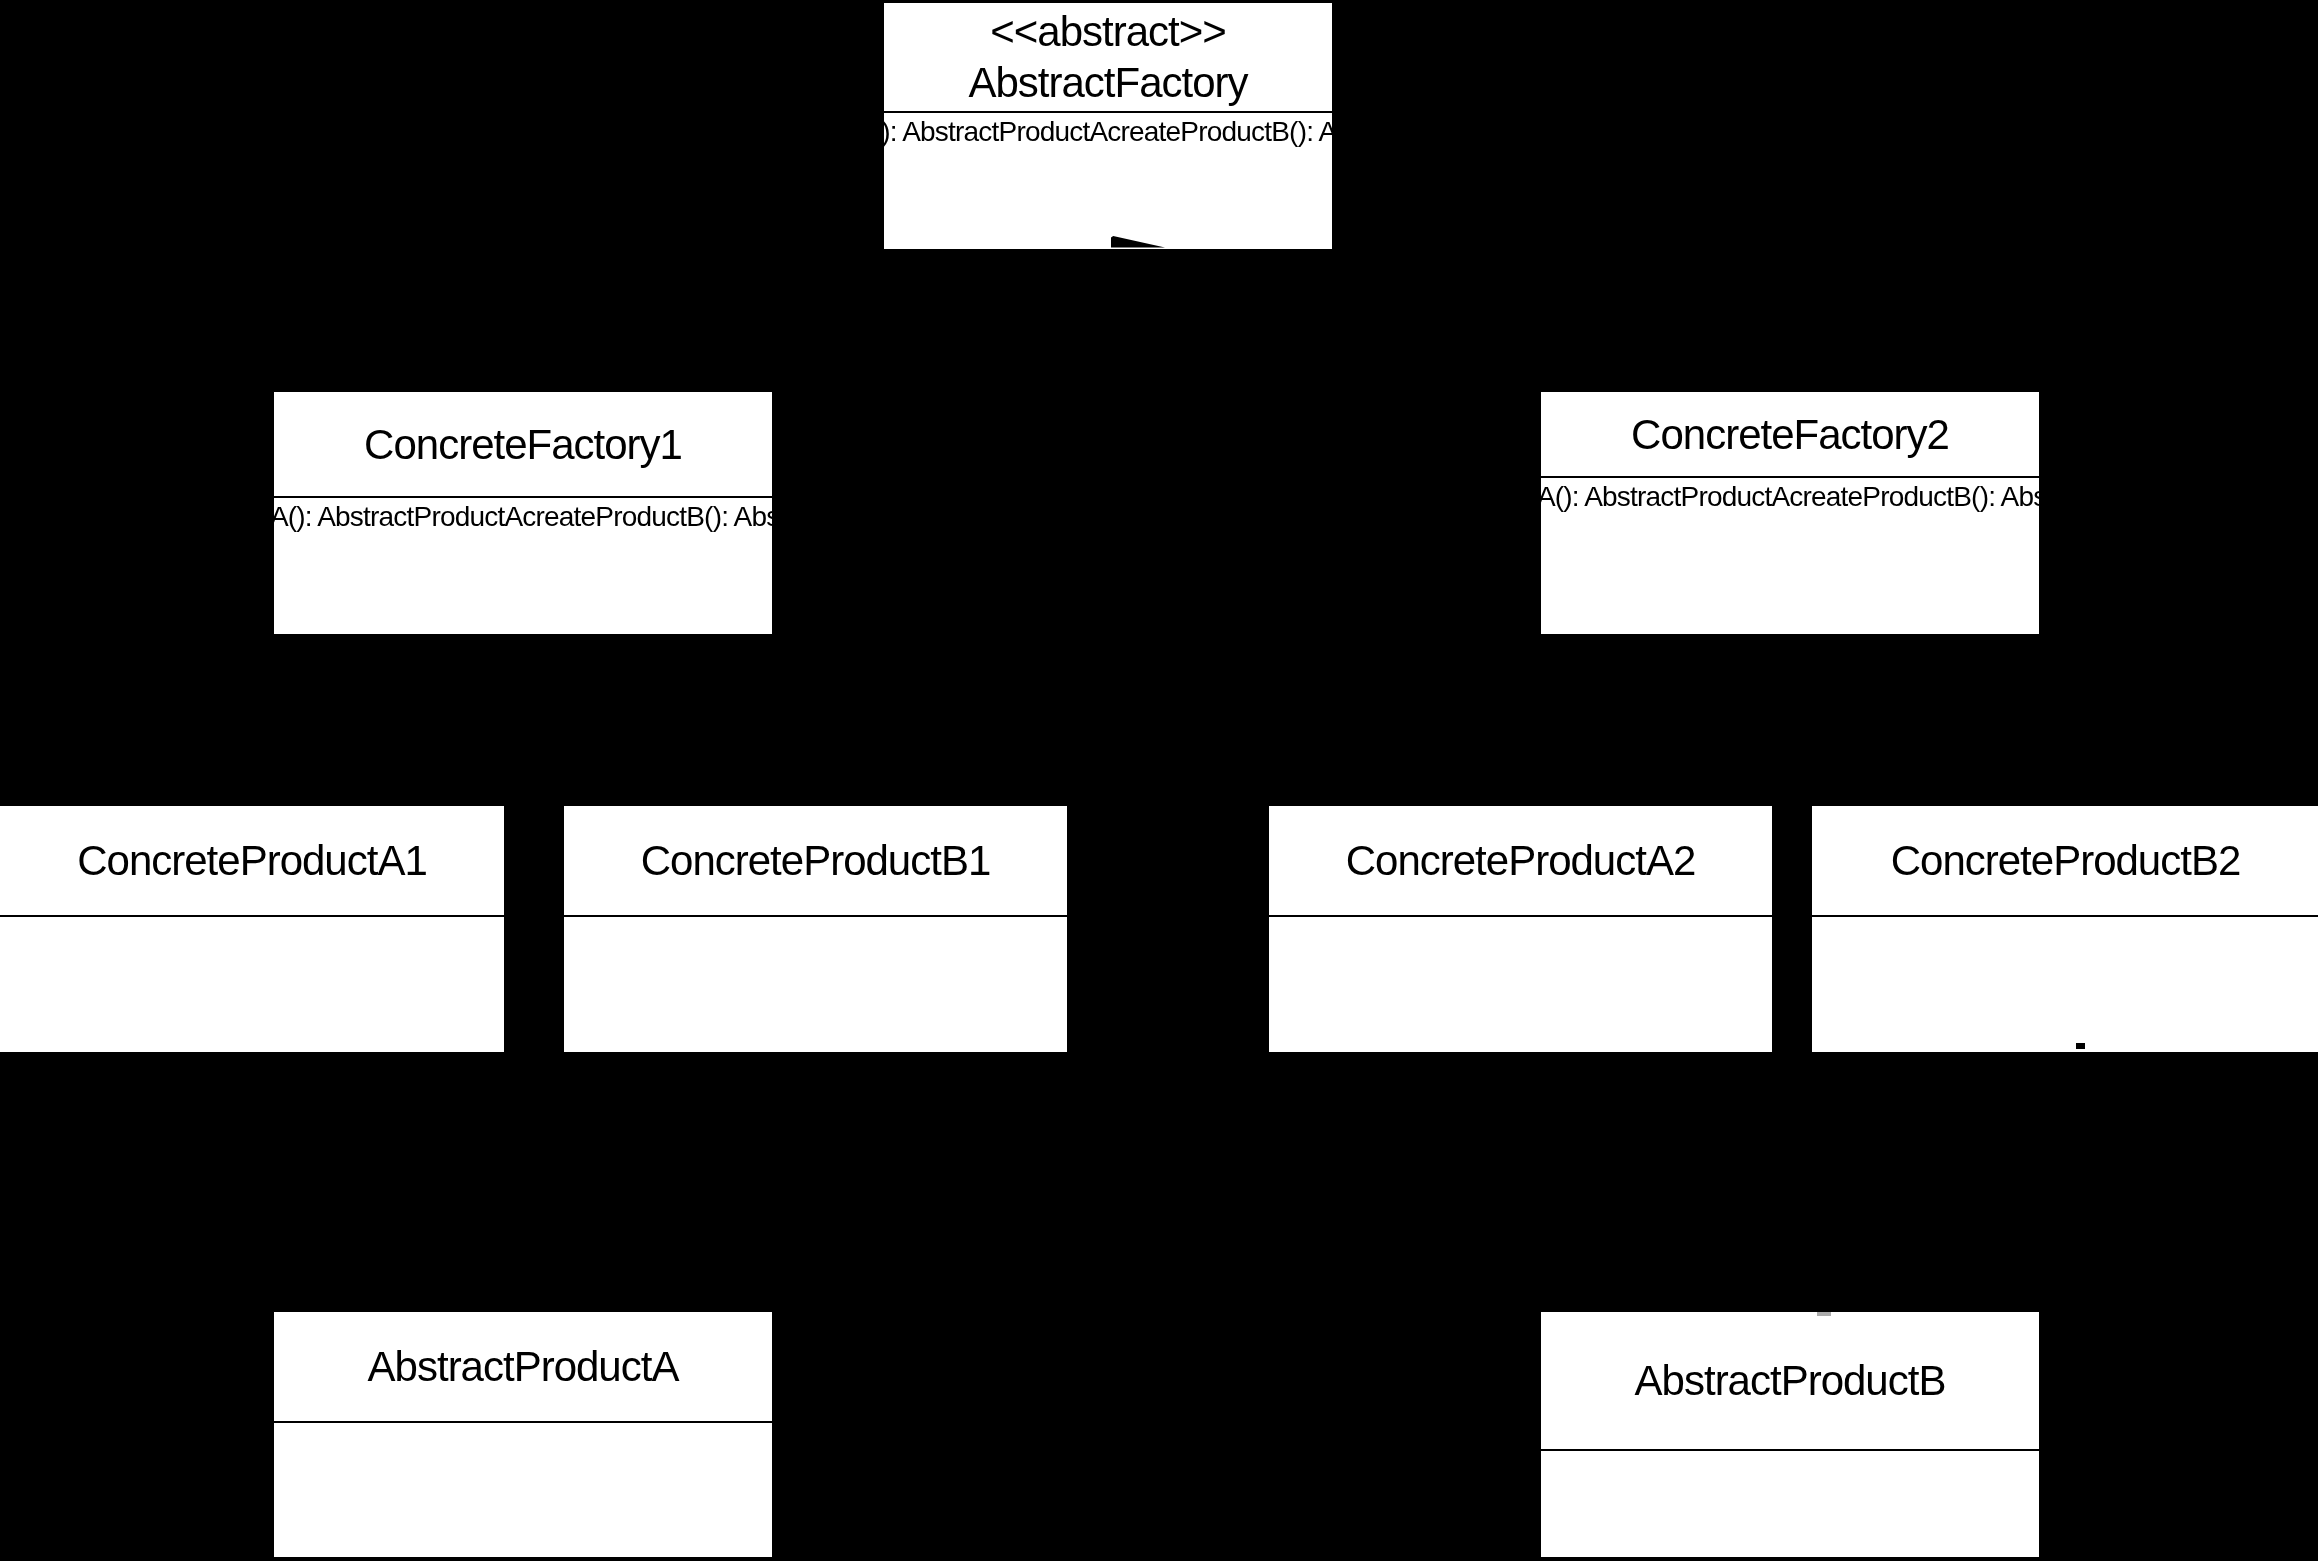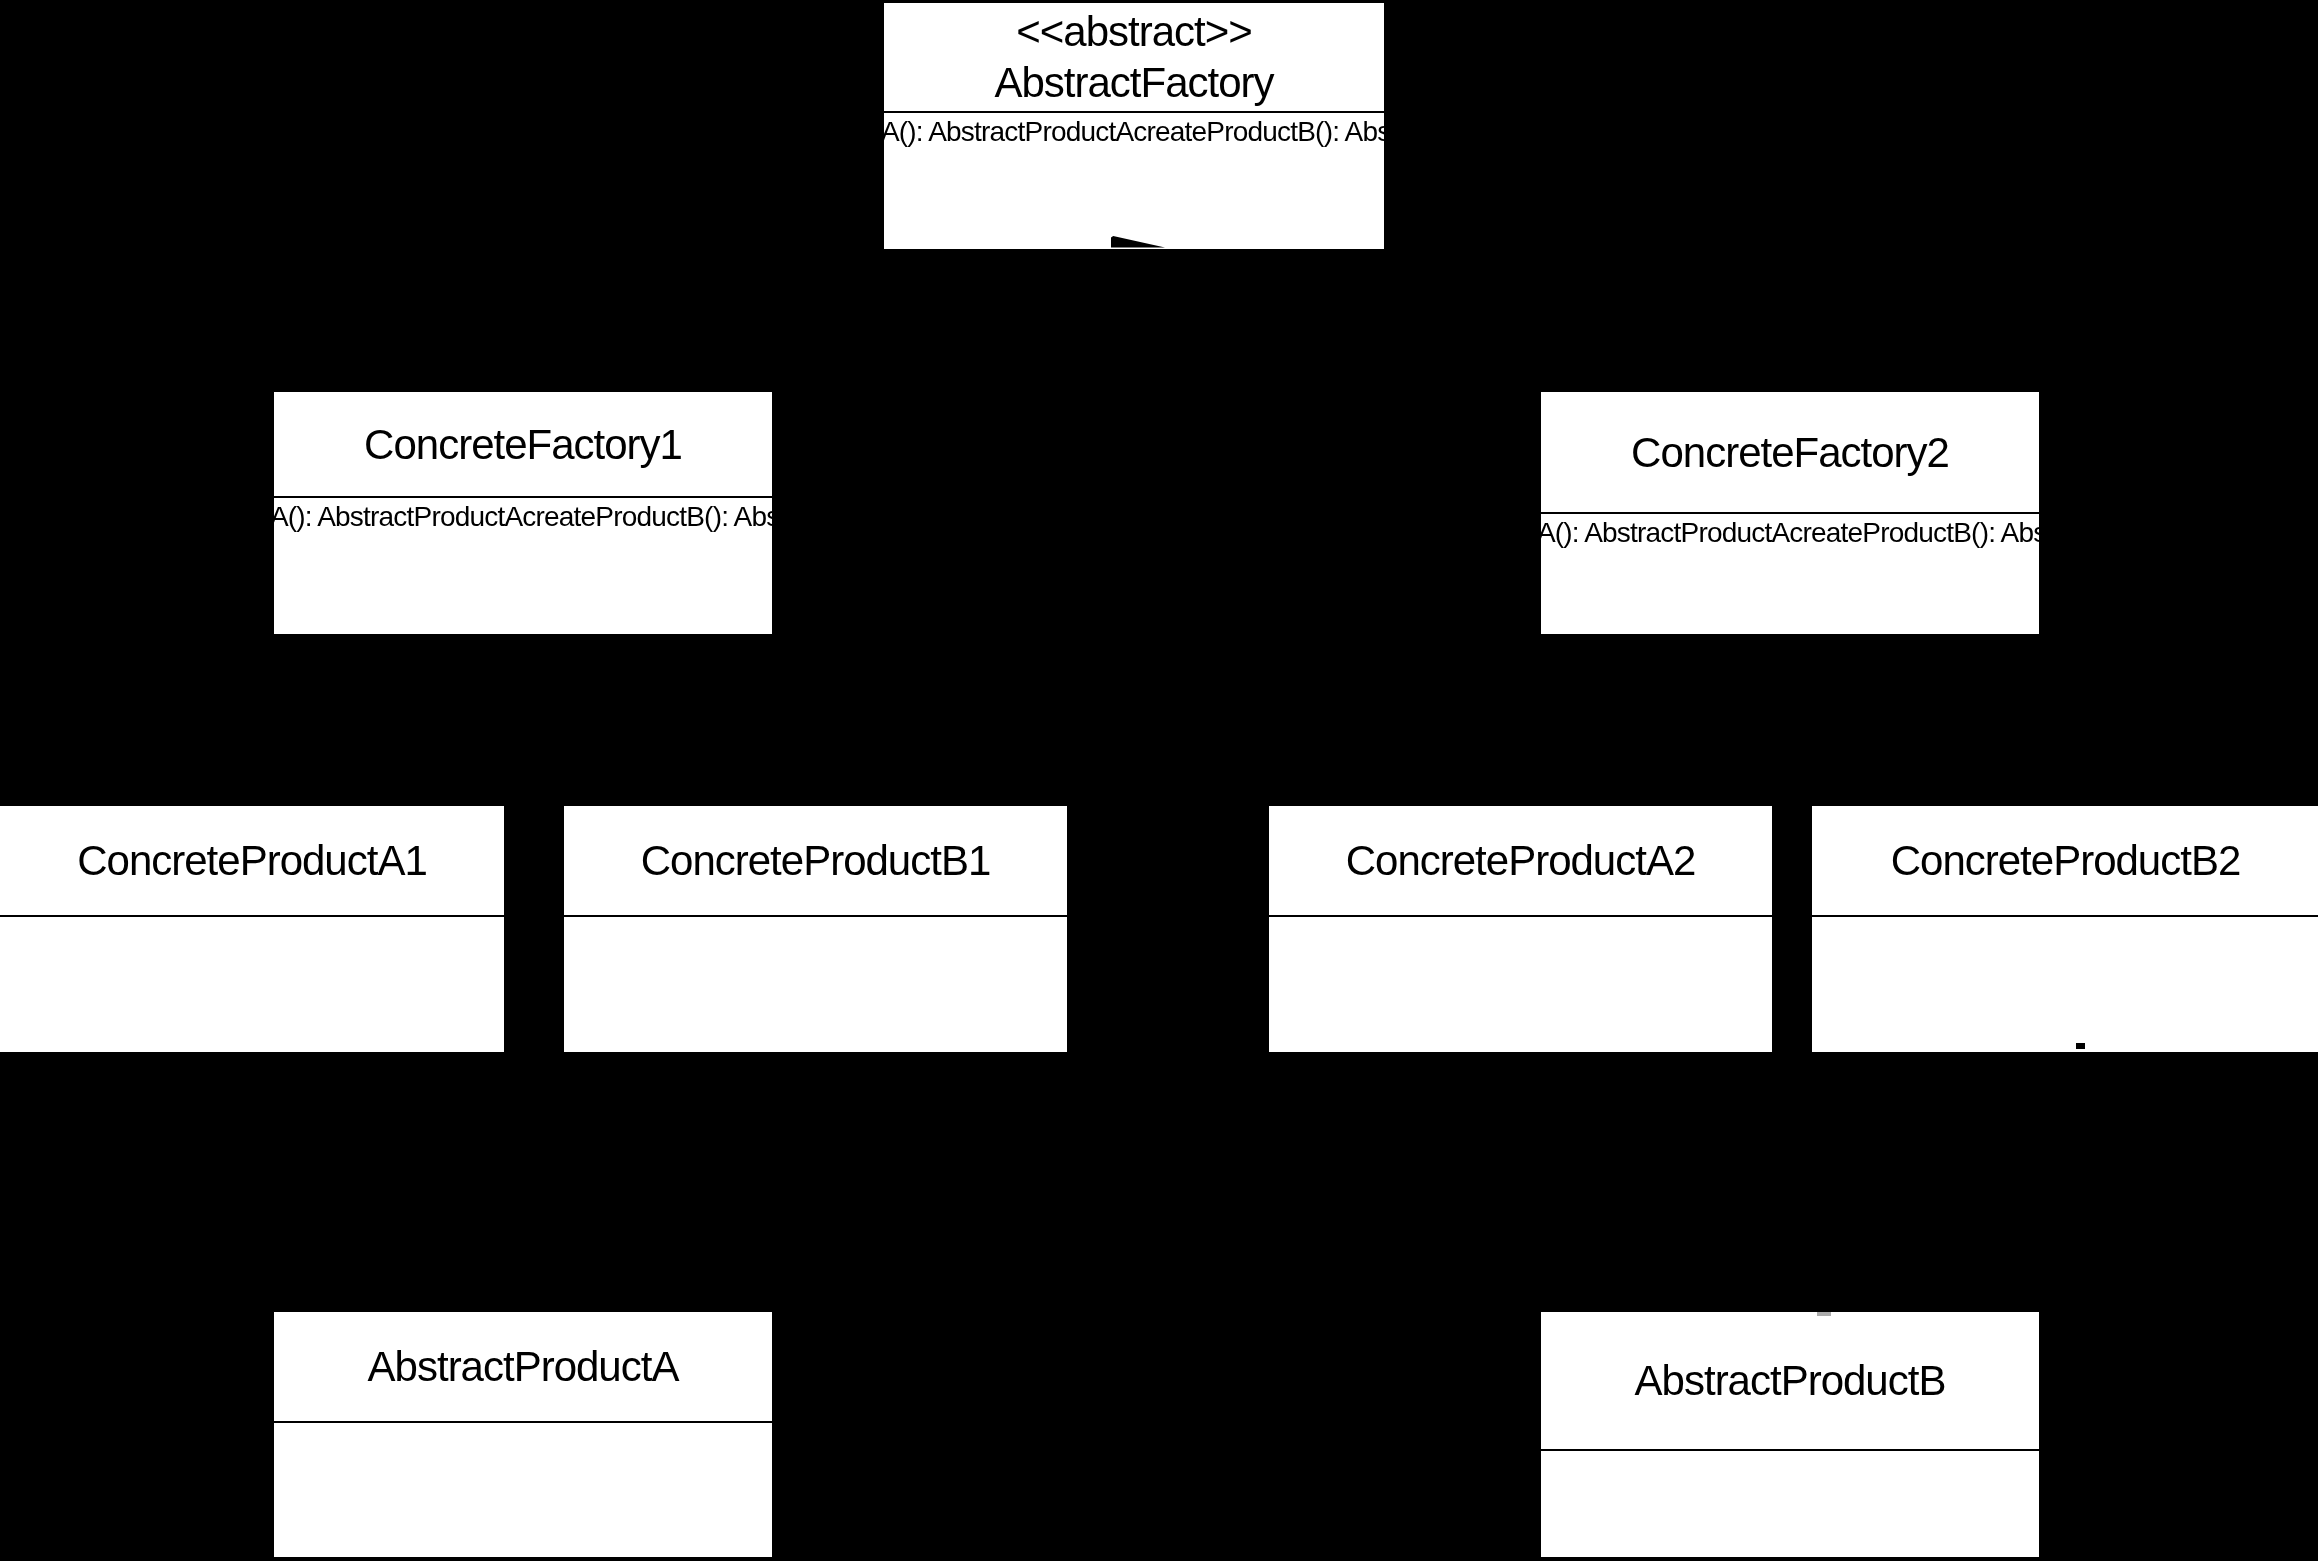--- a/index.html
+++ b/index.html
@@ -68,26 +68,26 @@
   .frag-tick-apb {
     position: absolute;
     left: 1817px;
     top: 1312px;
     width: 14.3px;
     height: 3.8px;
     background: #8f8f8f;
     opacity: 0.75;
   }
   
-  #box-af  { left: 884px;  top: 2.9px;    width: 500px; height: 246px; }
+  #box-af  { left: 884px;  top: 2.9px;    width: 448px; height: 246px; }
   #box-af .head { height: 108px; }
   #box-cf1 { left: 274px;  top: 392px;  width: 498px; height: 242px; }
   #box-cf1 .head { height: 104px; }
   #box-cf2 { left: 1541px; top: 392px;  width: 498px; height: 242px; }
-  #box-cf2 .head { height: 120px; }
+  #box-cf2 .head { height: 84px; }
   #box-pa1 { left: 0px;    top: 806px;  width: 504px; height: 246px; }
   #box-pa1 .head { height: 109px; }
   #box-pb1 { left: 548px;  top: 806px;  width: 503px; height: 246px; margin-left: 16px; }
   #box-pb1 .head { height: 109px; }
   #box-pa2 { left: 1269px; top: 806px;  width: 503px; height: 246px; }
   #box-pa2 .head { height: 109px; }
   #box-pb2 { left: 1812px; top: 806px;  width: 507px; height: 246px; }
   #box-pb2 .head { height: 109px; }
   #box-apa { left: 274px;  top: 1312px; width: 498px; height: 245px; }
   #box-apa .head { height: 109px; }

